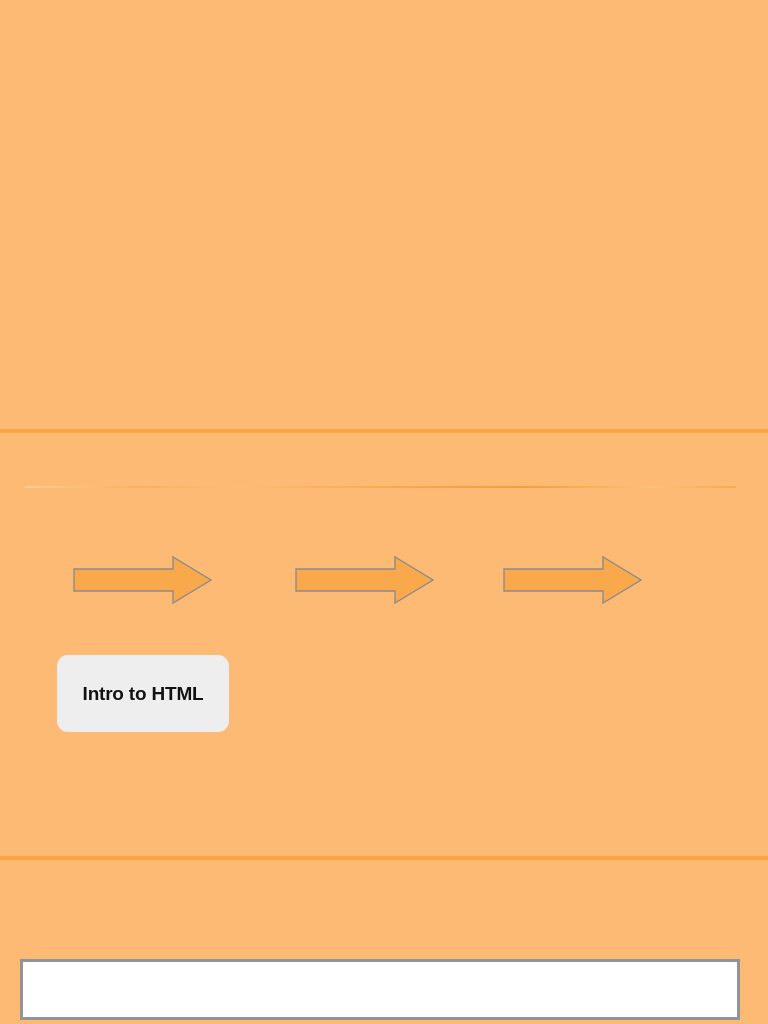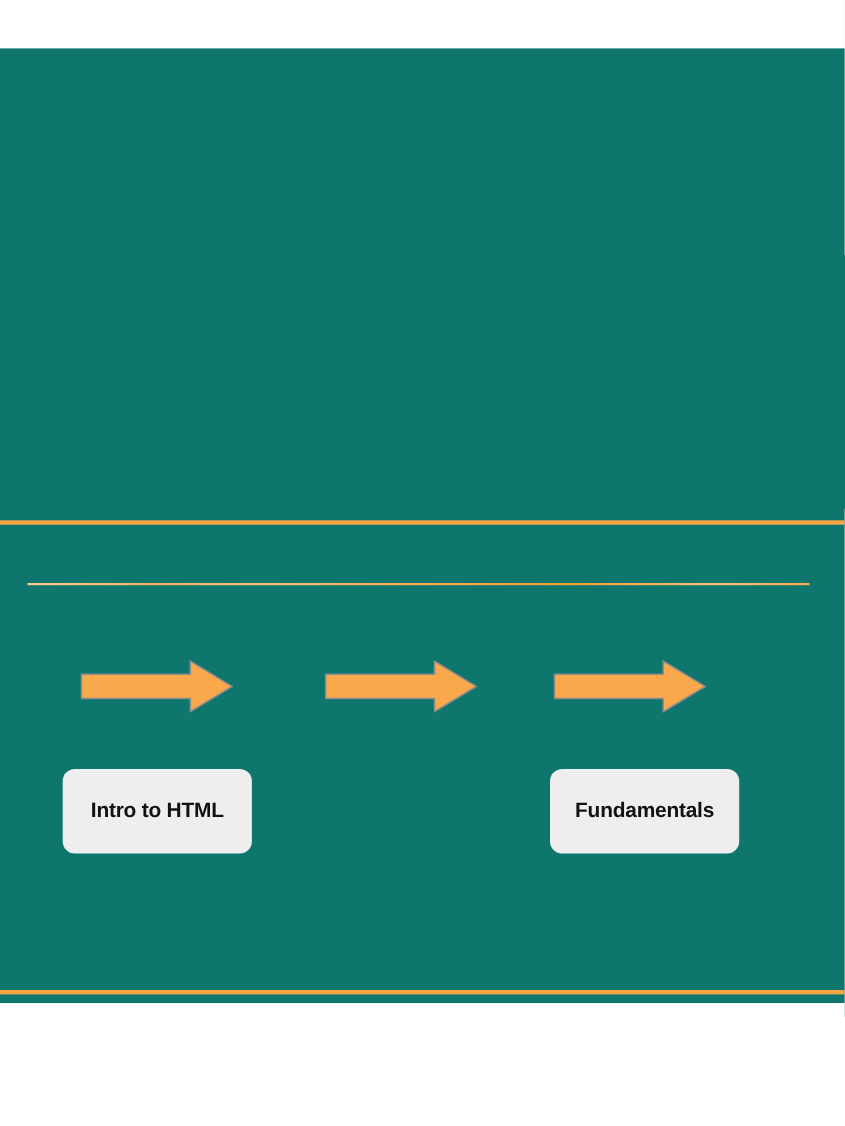--- a/index.html
+++ b/index.html
@@ -7,24 +7,23 @@
     margin: 0;
     padding: 0;
     background: #ffffff;
   }
   body {
     font-family: "Liberation Sans", sans-serif;
   }
   #page {
     position: relative;
     width: 768px;
-    height: 868px;
-    background: #0f766e;
+    height: 1024px;
+    background: #fdba74;
     overflow: hidden;
-    margin-top: 44px;
   }
 
   
   .blank-region {
     position: absolute;
     left: 0;
     width: 768px;
     background: transparent;
   }
 
@@ -168,23 +167,20 @@
 
   </div>
 
   <div id="chips-row">
 
     <div class="chip" style="left:57px;width:172px;">
       <span class="chip-label">Intro to HTML</span>
     </div>
 
 
-    <div class="chip" style="left:500px;width:172px;">
-      <span class="chip-label">Fundamentals</span>
-    </div>
 
   </div>
 
   <div class="rule-thick" id="rule-thick-bot"></div>
 
   <div class="rule-thin" id="rule-thin-bot"></div>
 
   <div id="bottom-box"></div>
 
 </div>

